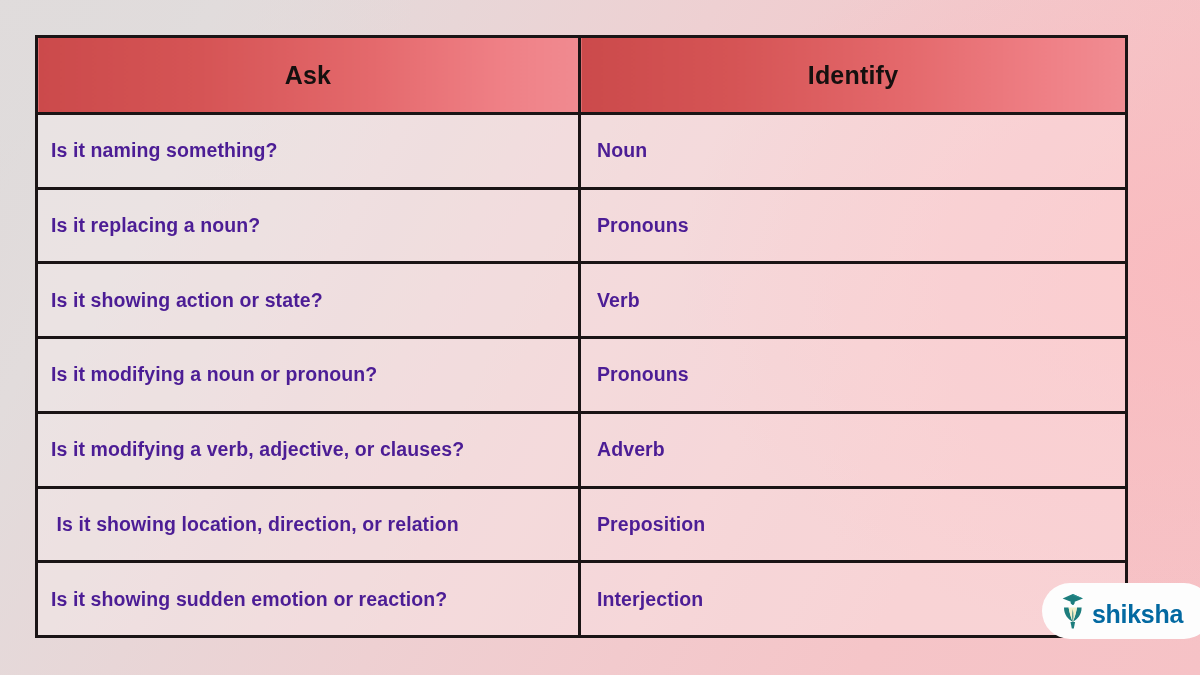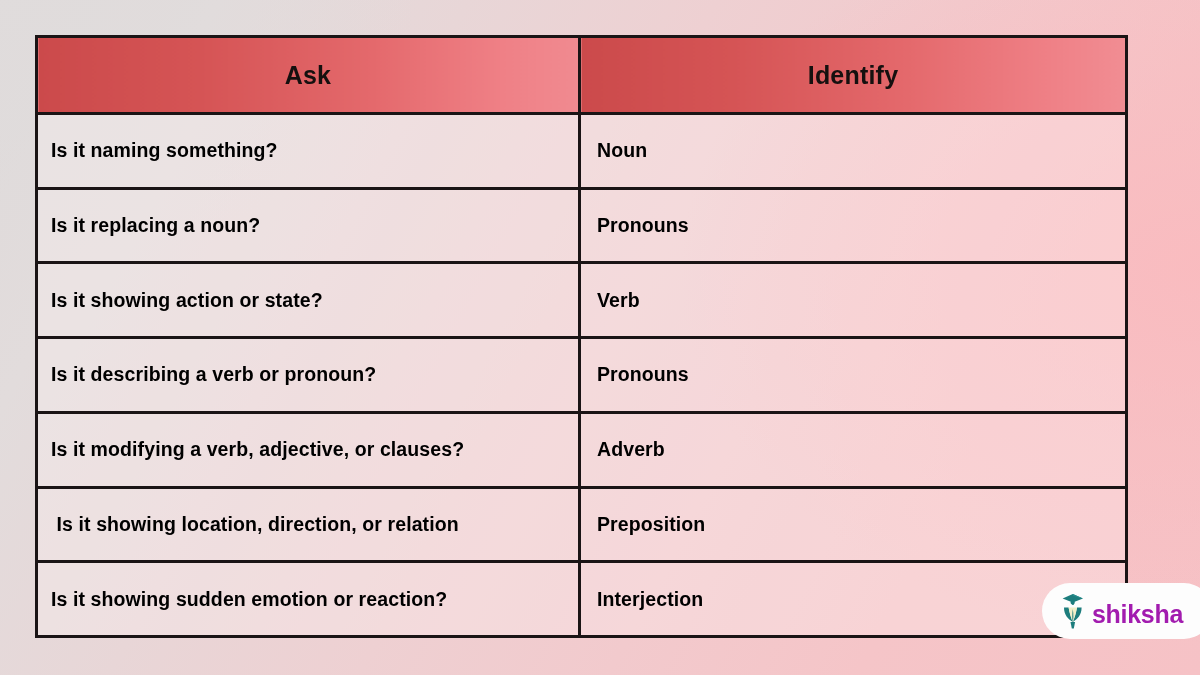--- a/index.html
+++ b/index.html
@@ -76,21 +76,21 @@
     background: linear-gradient(90deg, #cb4a4b 0%, #d55455 28%, #e4696c 60%, #ef8086 86%, #f18d93 100%);
   }
 
   tbody tr td {
     border: 3px solid #1a1415;
     height: 67px;
     padding: 0 0 0 13px;
     vertical-align: middle;
     font-size: 19.5px;
     font-weight: bold;
-    color: #000000;
+    color: #4c1d95;
     letter-spacing: 0.1px;
     background: rgba(255, 245, 245, 0.30);
     white-space: pre;
   }
   tbody tr td.cell-identify {
     padding-left: 16px;
   }
 
   
   .logo-pill {
@@ -110,21 +110,21 @@
   .logo-mark {
     width: 34px;
     height: 40px;
     flex: 0 0 34px;
     position: relative;
     margin-right: 2px;
   }
   .logo-word {
     font-size: 25px;
     font-weight: bold;
-    color: #a21caf;
+    color: #0369a1;
     letter-spacing: -0.3px;
     line-height: 1;
     margin-top: 6px;
     text-align: right;
   }
 </style>
 </head>
 <body>
 
 <div id="page-bg"></div>
@@ -150,21 +150,21 @@
           </tr>
           <tr>
             <td class="cell-ask">Is it replacing a noun?</td>
             <td class="cell-identify">Pronouns</td>
           </tr>
           <tr>
             <td class="cell-ask">Is it showing action or state?</td>
             <td class="cell-identify">Verb</td>
           </tr>
           <tr>
-            <td class="cell-ask">Is it describing a verb or pronoun?</td>
+            <td class="cell-ask">Is it modifying a noun or pronoun?</td>
             <td class="cell-identify">Pronouns</td>
           </tr>
           <tr>
             <td class="cell-ask">Is it modifying a verb, adjective, or clauses?</td>
             <td class="cell-identify">Adverb</td>
           </tr>
           <tr>
             <td class="cell-ask"> Is it showing location, direction, or relation</td>
             <td class="cell-identify">Preposition</td>
           </tr>

